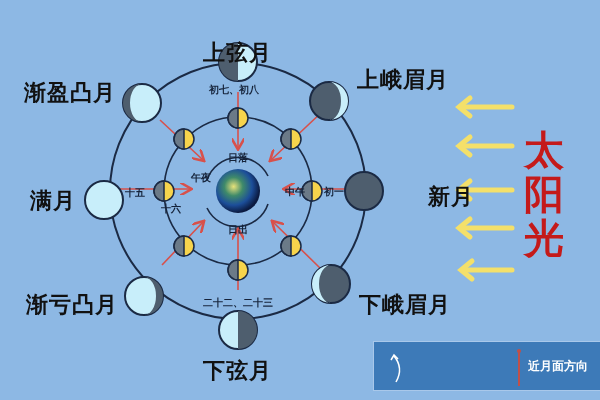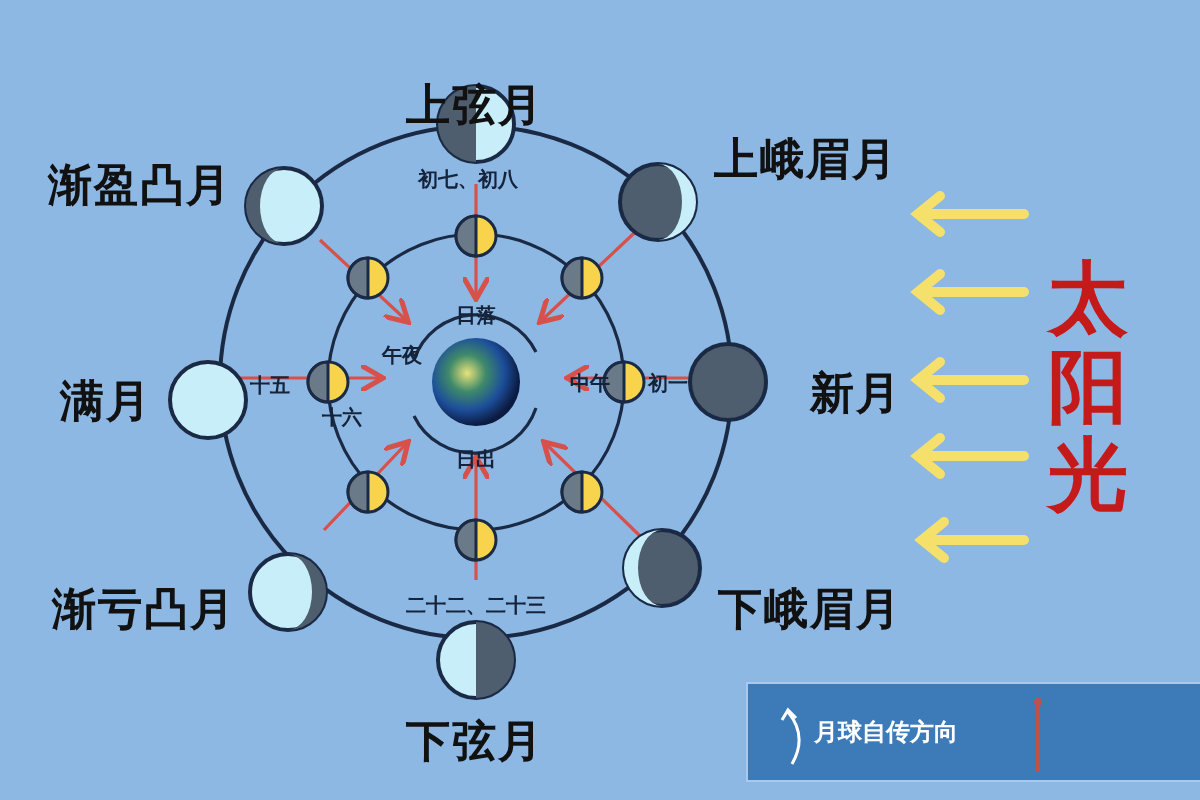--- a/index.html
+++ b/index.html
@@ -124,21 +124,21 @@
       <path d="M470,219 L459,228 L470,237"></path>
     <line x1="512" y1="270" x2="462" y2="270"></line>
       <path d="M472,261 L461,270 L472,279"></path>
   </g>
 </svg>
 
 <div class="lbl big" style="left:203px;top:10px;margin-top:28px;">上弦月</div>
 <div class="lbl big" style="left:24px;top:78px;">渐盈凸月</div>
 <div class="lbl big" style="left:357px;top:65px;">上峨眉月</div>
 <div class="lbl big" style="left:30px;top:186px;">满月</div>
-<div class="lbl big" style="left:405px;top:182px;text-align:right;">新月</div>
+<div class="lbl big" style="left:428px;top:182px;text-align:right;">新月</div>
 <div class="lbl big" style="left:26px;top:290px;font-family:Liberation Mono, monospace;">渐亏凸月</div>
 <div class="lbl big" style="left:359px;top:290px;">下峨眉月</div>
 <div class="lbl big" style="left:203px;top:356px;">下弦月</div>
 
 <div class="lbl small" style="left:209px;top:83px;">初七、初八</div>
 <div class="lbl small" style="left:125px;top:186px;">十五</div>
 <div class="lbl small" style="left:125px;top:202px;margin-left:36px;">十六</div>
 <div class="lbl small" style="left:324px;top:185px;">初一</div>
 <div class="lbl small" style="left:203px;top:296px;">二十二、二十三</div>
 
@@ -153,14 +153,14 @@
   <div>光</div>
 </div>
 
 <div class="legend">
   <svg width="226" height="48">
     <path d="M22,40 Q30,26 20,14" fill="none" stroke="#fff" stroke-width="1.5"></path>
     <path d="M17,18 L20,13 L24,17" fill="none" stroke="#fff" stroke-width="1.5"></path>
     <line x1="145" y1="44" x2="145" y2="8" stroke="#c0504a" stroke-width="2"></line>
     <circle cx="145" cy="9" r="2" fill="#c0504a"></circle>
   </svg>
-  <span style="left:33px;">月球自传方向</span>
+  <span style="left:154px;">近月面方向</span>
 </div>
 
 </body></html>

